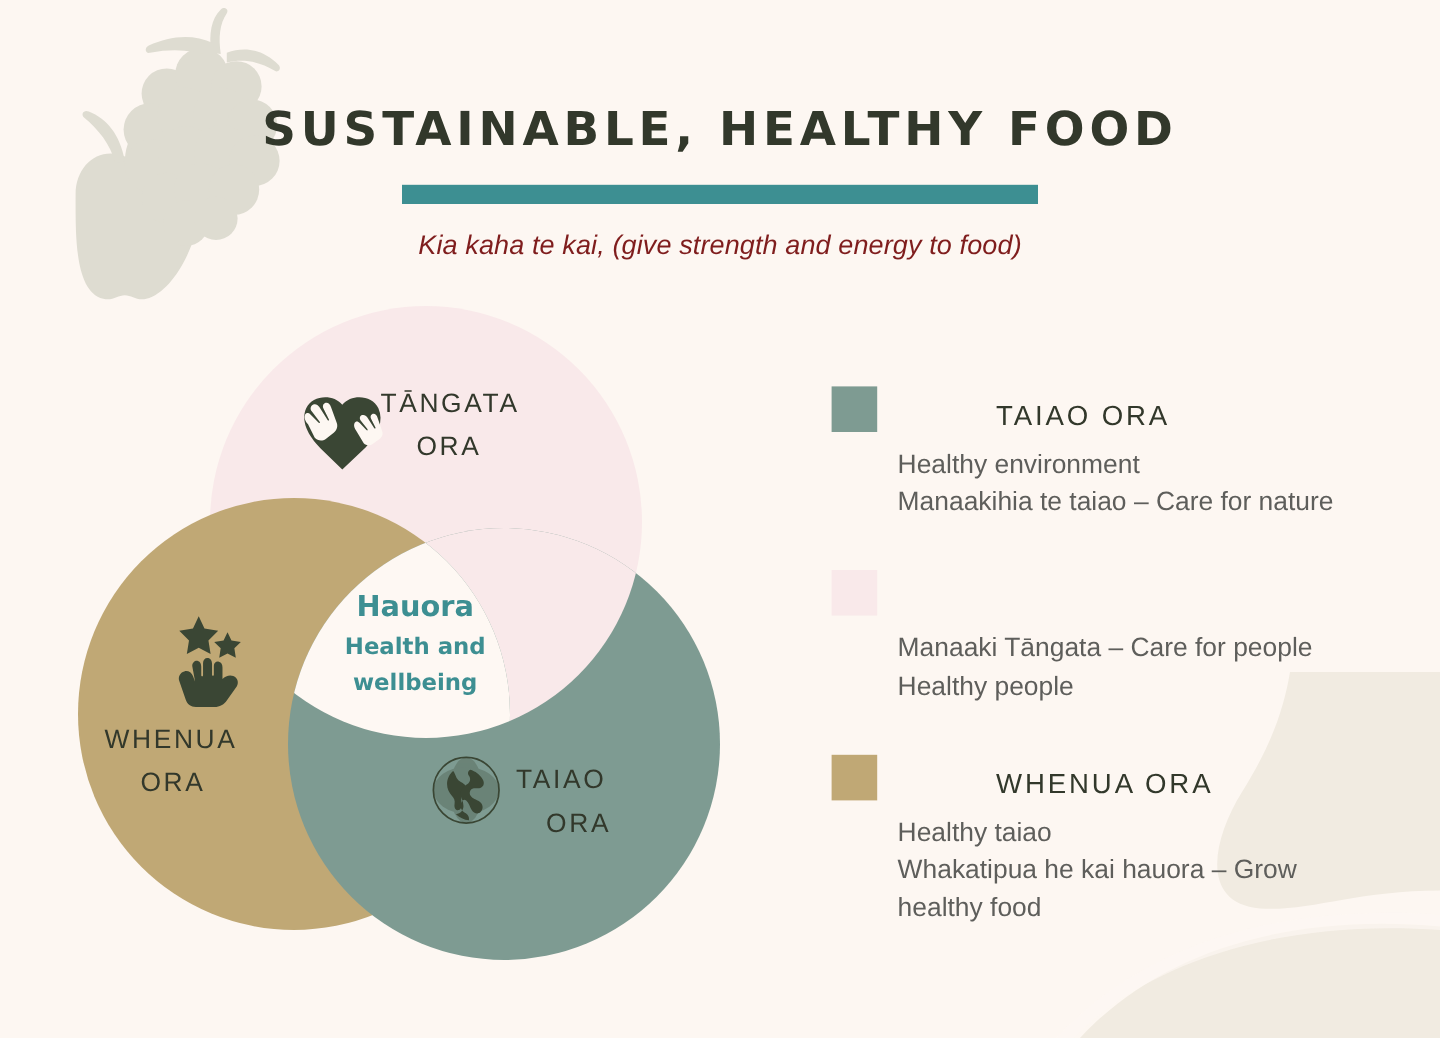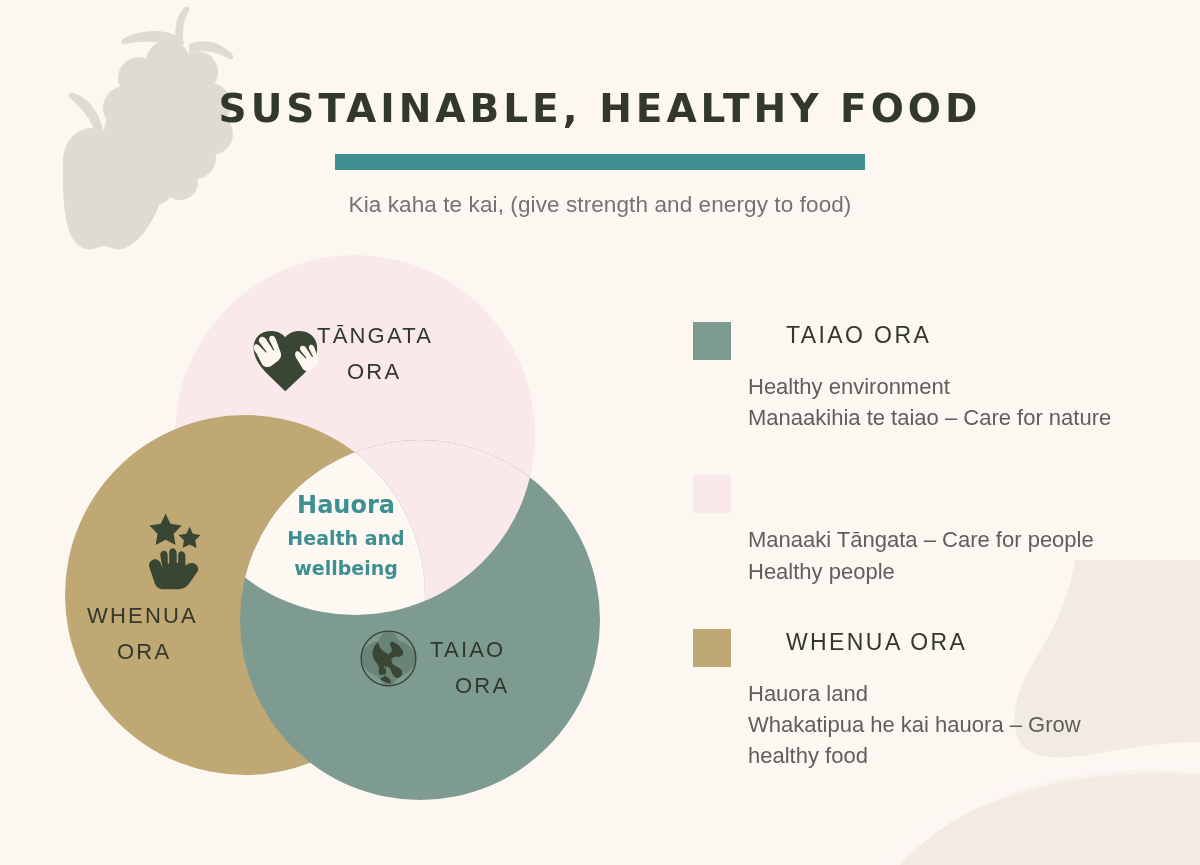--- a/index.html
+++ b/index.html
@@ -85,21 +85,22 @@
   #legend {
     position: absolute;
     left: 693px;
     top: 322px;
     width: 460px;
   }
   .legend-entry { margin-bottom: 42px; }
   .legend-entry:last-child { margin-bottom: 16px; }
   .legend-head {
     display: flex;
-    align-items: flex-start;
+    align-items: flex-end;
+    gap: 44px;
   }
   .legend-swatch {
     width: 38px;
     height: 38px;
     flex: 0 0 38px;
   }
   .legend-title {
     margin-left: 55px;
     font-size: 23px;
     letter-spacing: 2.4px;
@@ -161,21 +162,21 @@
     <path d="M178,36 C160,28 142,30 124,38 C120,40 121,45 125,44
              C145,40 161,42 177,47 Z"></path>
     <path d="M189,44 C205,38 220,42 232,54 C235,57 232,61 229,59
              C216,51 203,49 189,52 Z"></path>
   </g>
 </svg>
 
 <div id="header">
   <h1 id="page-title" style="color: rgb(50, 56, 43);">SUSTAINABLE, HEALTHY FOOD</h1>
   <div id="title-rule" style="background: rgb(61, 143, 146);"></div>
-  <p id="subtitle" style="color: #737373;">Kia kaha te kai, (give strength and energy to food)</p>
+  <p id="subtitle" style="color: #7f1d1d; font-style: italic;">Kia kaha te kai, (give strength and energy to food)</p>
 </div>
 
 <svg id="venn" viewBox="0 0 620 560" width="620" height="560">
   <defs>
 
     <circle id="c-pink" cx="300" cy="190" r="180"></circle>
     <circle id="c-gold" cx="190" cy="350" r="180"></circle>
     <circle id="c-teal" cx="365" cy="375" r="180"></circle>
 
     <clipPath id="clip-pink">
@@ -307,19 +308,19 @@
       <div>Healthy people</div>
     </div>
   </div>
 
   <div class="legend-entry">
     <div class="legend-head">
       <span class="legend-swatch" style="background: rgb(192, 168, 117);"></span>
       <span class="legend-title">WHENUA ORA</span>
     </div>
     <div class="legend-body">
-      <div>Hauora land</div>
+      <div>Healthy taiao</div>
       <div>Whakatipua he kai hauora – Grow</div>
       <div>healthy food</div>
     </div>
   </div>
 
 </div>
 
 </body></html>

